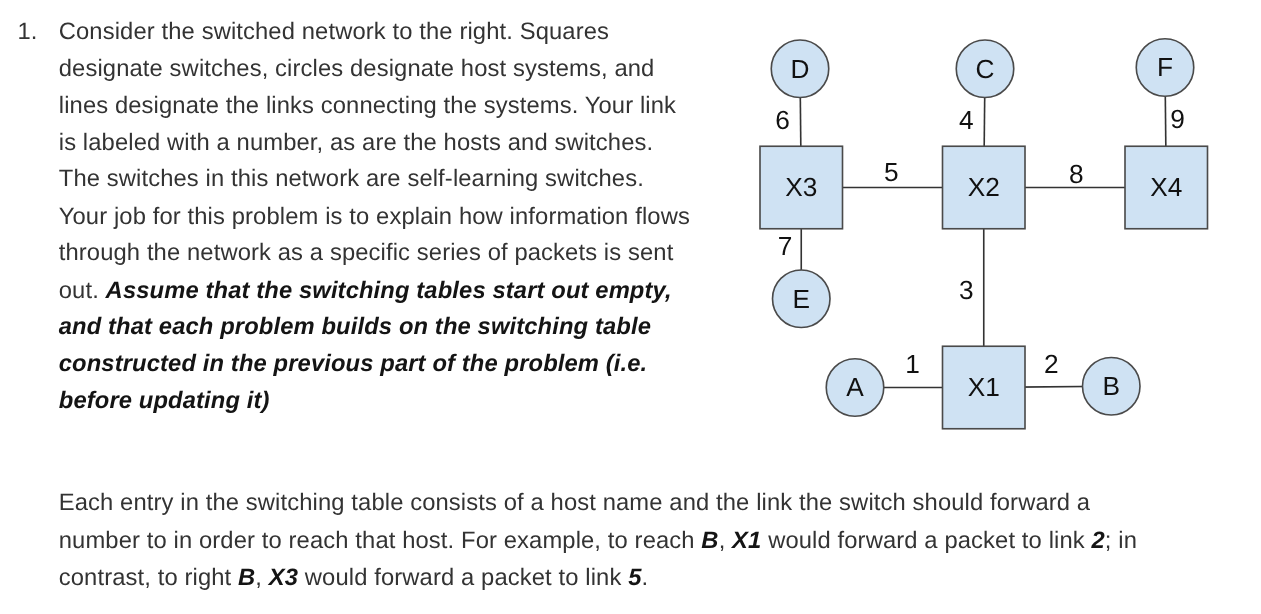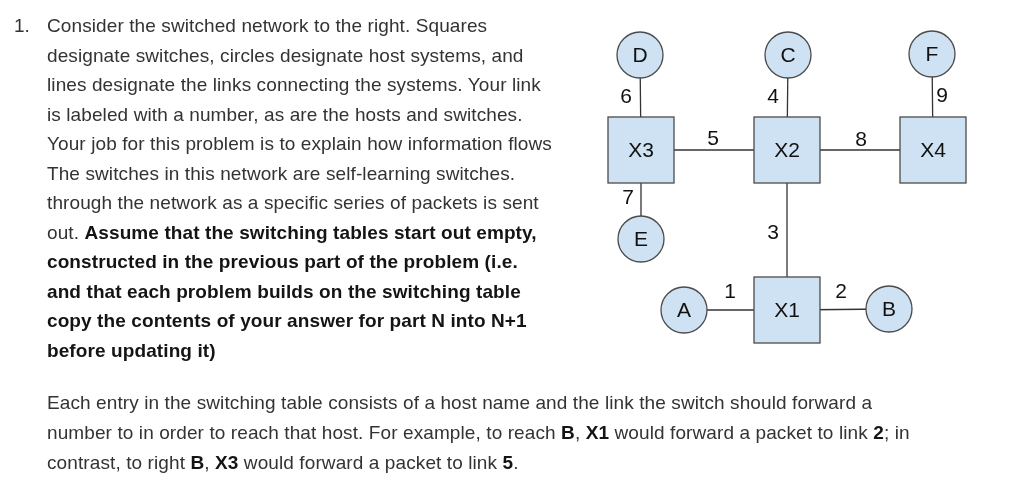--- a/index.html
+++ b/index.html
@@ -5,44 +5,43 @@
   html,body{margin:0;padding:0;background:#ffffff;}
   body{
     width:1009px;height:491px;position:relative;overflow:hidden;
     font-family:"Liberation Sans",sans-serif;color:#333333;
   }
   .tcol{position:absolute;white-space:nowrap;font-size:19px;}
   #list-number{left:14px;top:11px;line-height:29.5px;}
   #para1{left:47px;top:11px;line-height:29.5px;}
   #para2{left:47px;top:388px;line-height:30px;}
   .tline span{letter-spacing:0.1px;margin-top:40px;}
-  .b{font-weight:bold;color:#141414;}
+  .b{font-weight:bold;color:#141414;font-style:italic;}
   #diagram{position:absolute;left:0;top:0;}
   .dlabel{
     font-family:"Liberation Sans",sans-serif;
     font-size:21px;fill:#111111;
   }
 </style>
 </head>
 <body>
 
 <div>
   <div id="list-number" class="tcol">1.</div>
   <div id="para1" class="tcol">
       <div class="tline"><span>Consider the switched network to the right. Squares</span></div>
       <div class="tline"><span>designate switches, circles designate host systems, and</span></div>
       <div class="tline"><span>lines designate the links connecting the systems. Your link</span></div>
       <div class="tline"><span>is labeled with a number, as are the hosts and switches.</span></div>
+      <div class="tline"><span>The switches in this network are self-learning switches.</span></div>
       <div class="tline"><span>Your job for this problem is to explain how information flows</span></div>
-      <div class="tline"><span>The switches in this network are self-learning switches.</span></div>
       <div class="tline"><span>through the network as a specific series of packets is sent</span></div>
       <div class="tline"><span>out. </span><span class="b">Assume that the switching tables start out empty,</span></div>
+      <div class="tline"><span class="b">and that each problem builds on the switching table</span></div>
       <div class="tline"><span class="b">constructed in the previous part of the problem (i.e.</span></div>
-      <div class="tline"><span class="b">and that each problem builds on the switching table</span></div>
-      <div class="tline"><span class="b">copy the contents of your answer for part N into N+1</span></div>
       <div class="tline"><span class="b">before updating it)</span></div>
     </div>
   <div id="para2" class="tcol">
       <div class="tline"><span>Each entry in the switching table consists of a host name and the link the switch should forward a</span></div>
       <div class="tline"><span>number to in order to reach that host. For example, to reach </span><span class="b">B</span><span>, </span><span class="b">X1</span><span> would forward a packet to link </span><span class="b">2</span><span>; in</span></div>
       <div class="tline"><span>contrast, to right </span><span class="b">B</span><span>, </span><span class="b">X3</span><span> would forward a packet to link </span><span class="b">5</span><span>.</span></div>
     </div>
   <svg id="diagram" width="1009" height="491" viewBox="0 0 1009 491" xmlns="http://www.w3.org/2000/svg">
       <line x1="640" y1="55" x2="641" y2="150" stroke="#333333" stroke-width="1.3"></line>
       <line x1="788" y1="55" x2="787" y2="150" stroke="#333333" stroke-width="1.3"></line>

